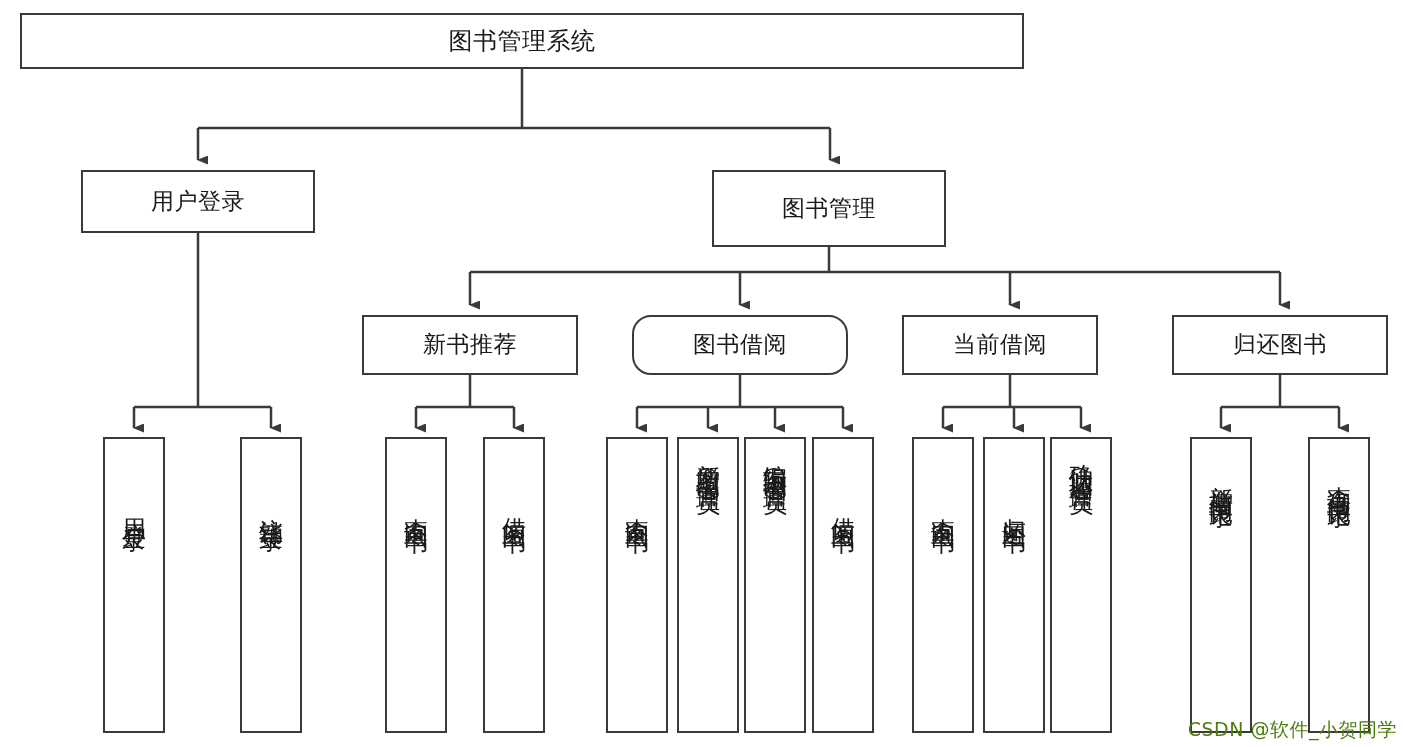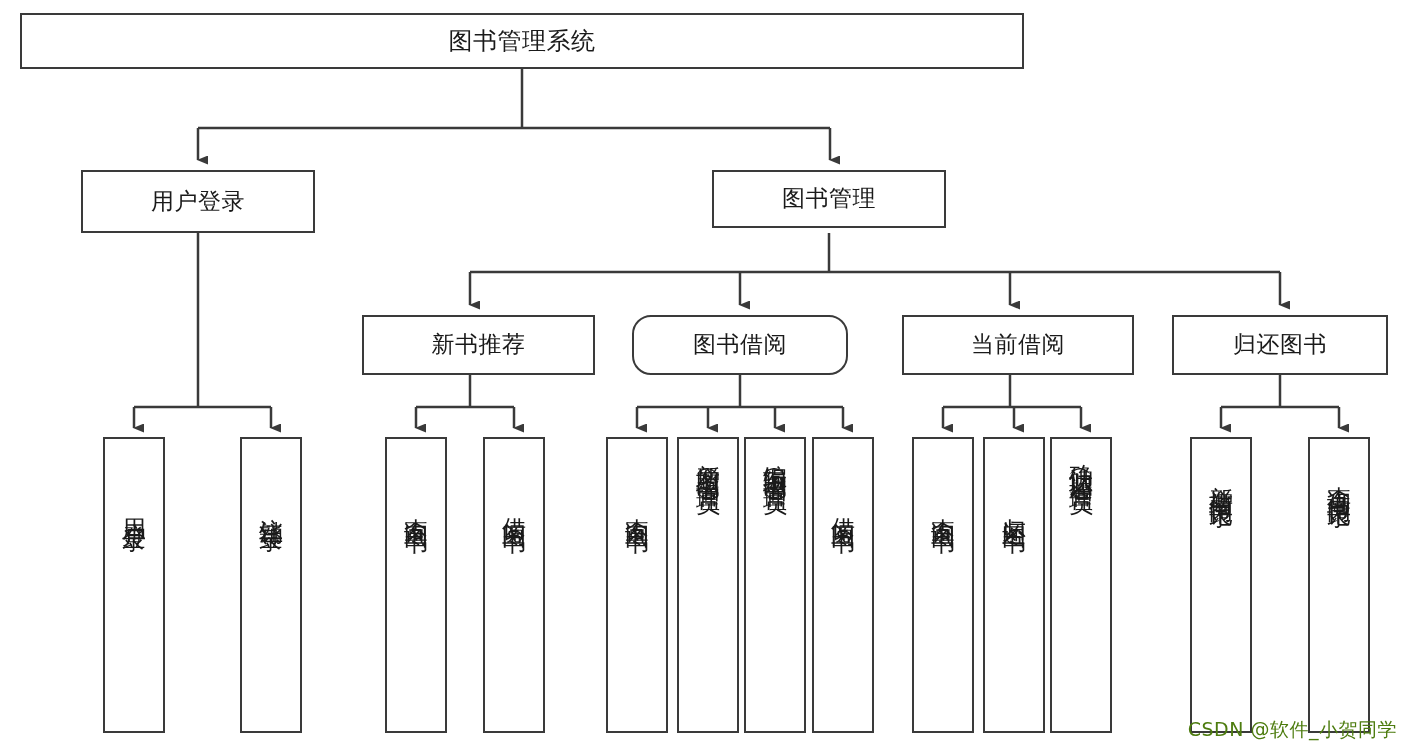--- a/index.html
+++ b/index.html
@@ -127,31 +127,31 @@
     </g>
   </svg>
 
   <div class="node root horiz" style="left:20px;top:13px;width:1004px;height:56px;">
     <span class="label">图书管理系统</span>
   </div>
 
   <div class="node horiz" style="left:81px;top:170px;width:234px;height:63px;">
     <span class="label">用户登录</span>
   </div>
-  <div class="node horiz" style="left:712px;top:170px;width:234px;height:58px;">
+  <div class="node horiz" style="left:712px;top:170px;width:234px;height:77px;">
     <span class="label">图书管理</span>
   </div>
 
-  <div class="node horiz" style="left:362px;top:315px;width:233px;height:60px;">
+  <div class="node horiz" style="left:362px;top:315px;width:216px;height:60px;">
     <span class="label">新书推荐</span>
   </div>
   <div class="node horiz" style="left:632px;top:315px;width:216px;height:60px;border-radius:19px;">
     <span class="label">图书借阅</span>
   </div>
-  <div class="node horiz" style="left:902px;top:315px;width:232px;height:60px;">
+  <div class="node horiz" style="left:902px;top:315px;width:196px;height:60px;">
     <span class="label">当前借阅</span>
   </div>
   <div class="node horiz" style="left:1172px;top:315px;width:216px;height:60px;">
     <span class="label">归还图书</span>
   </div>
 
   <div class="node vert" style="left:103px;top:437px;width:62px;height:296px;padding-top:60px;">
     <span class="label">用户登录</span>
   </div>
   <div class="node vert" style="left:240px;top:437px;width:62px;height:296px;padding-top:60px;">

